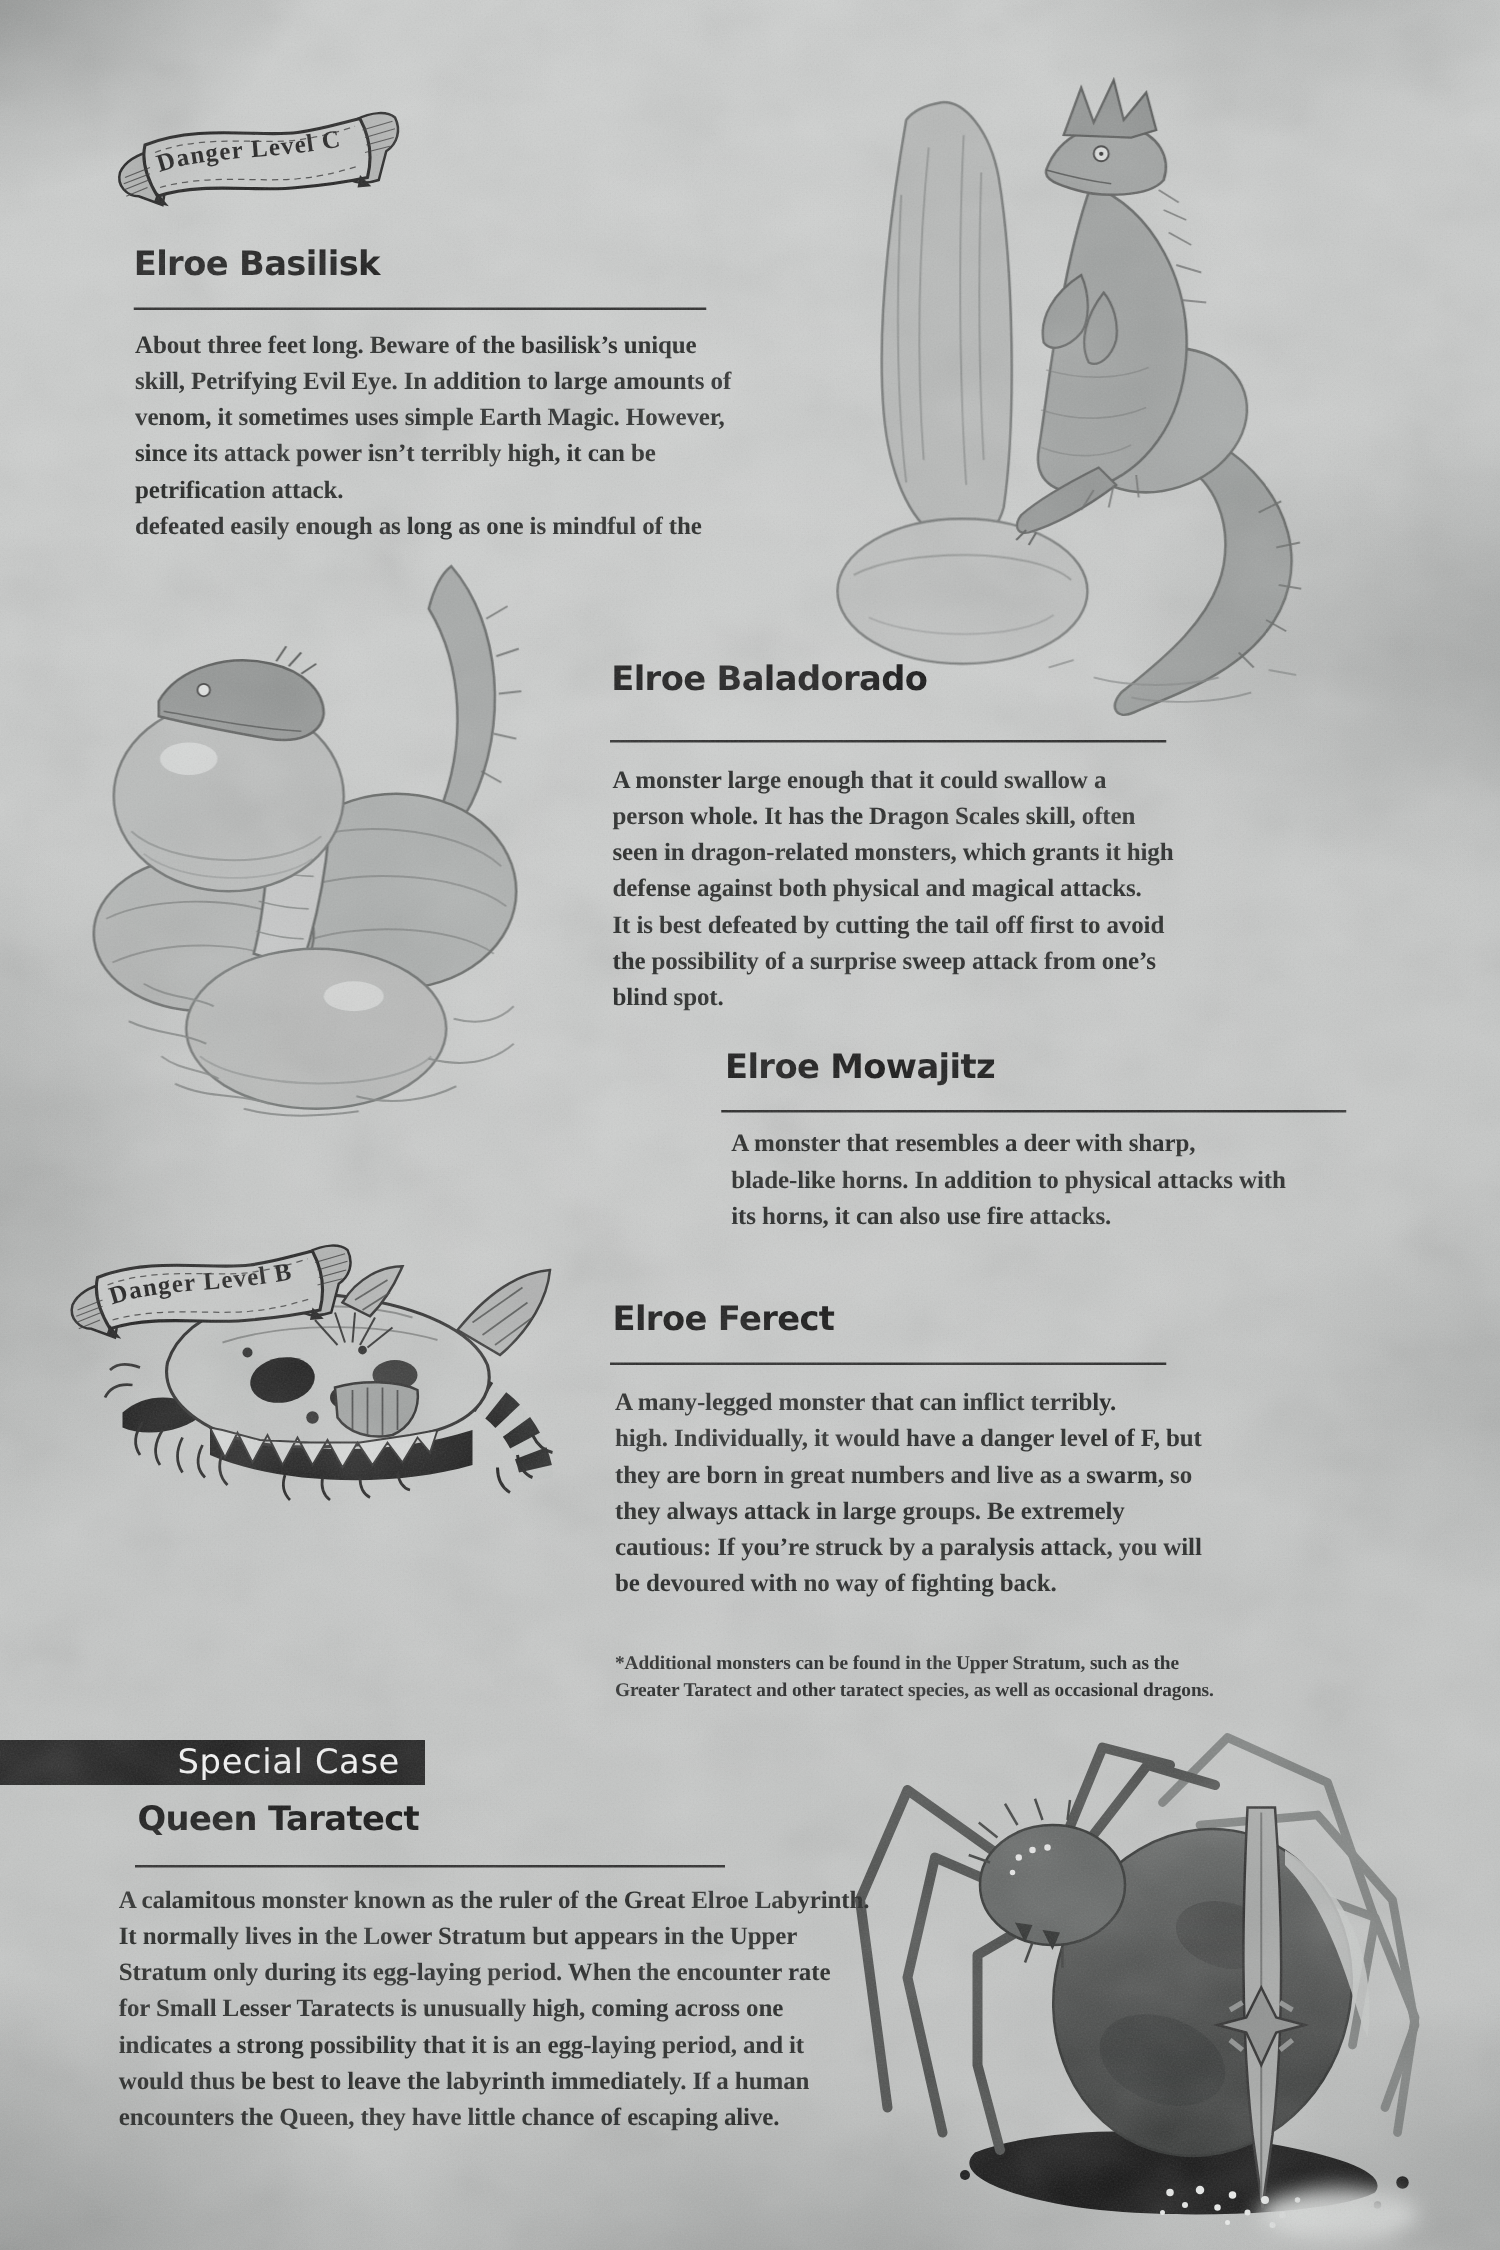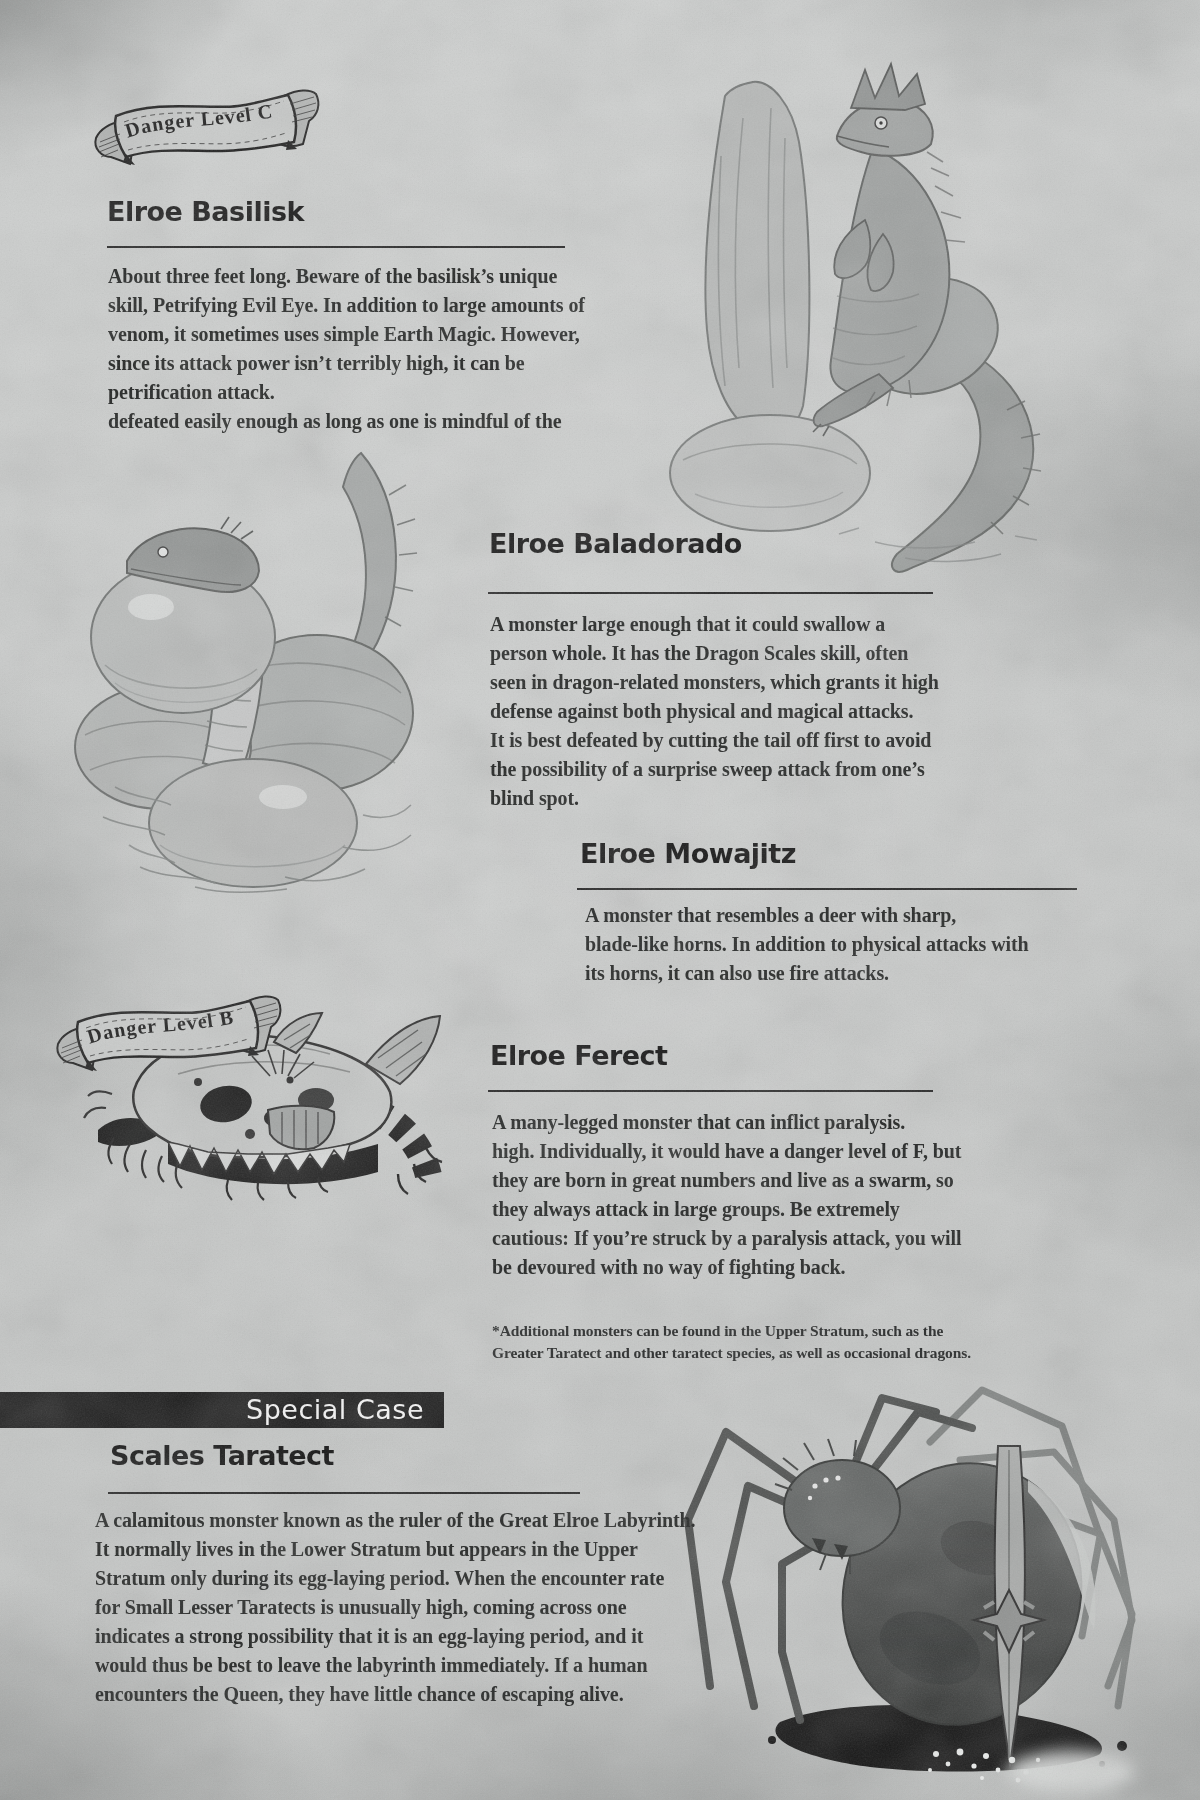--- a/index.html
+++ b/index.html
@@ -328,35 +328,35 @@
           <path d="M180,170 q-2,12 6,18"></path>
           <path d="M210,170 q0,12 8,16"></path>
           <path d="M240,166 q2,12 10,14"></path>
       </g>
     </g>
   </svg>
 
   <div class="abs entry-title" style="left:490px;top:1040px;">Elroe Ferect</div>
   <div class="abs rule" style="left:488px;top:1090px;width:445px;"></div>
   <div class="abs body-text" style="left:492px;top:1108px;">
-    <div>A many-legged monster that can inflict paralysis.</div>
+    <div>A many-legged monster that can inflict terribly.</div>
     <div>high. Individually, it would have a danger level of F, but</div>
     <div>they are born in great numbers and live as a swarm, so</div>
     <div>they always attack in large groups. Be extremely</div>
     <div>cautious: If you’re struck by a paralysis attack, you will</div>
     <div>be devoured with no way of fighting back.</div>
   </div>
   <div class="abs footnote" style="left:492px;top:1320px;">
     <div>*Additional monsters can be found in the Upper Stratum, such as the</div>
     <div>Greater Taratect and other taratect species, as well as occasional dragons.</div>
   </div>
 
-  <div class="abs black-band" style="left:0;top:1392px;width:444px;height:36px;">Special Case</div>
-
-  <div class="abs entry-title" style="left:110px;top:1440px;">Scales Taratect</div>
+  <div class="abs black-band" style="left:0;top:1392px;width:340px;height:36px;">Special Case</div>
+
+  <div class="abs entry-title" style="left:110px;top:1440px;">Queen Taratect</div>
   <div class="abs rule" style="left:108px;top:1492px;width:472px;"></div>
   <div class="abs body-text" style="left:95px;top:1506px;">
     <div>A calamitous monster known as the ruler of the Great Elroe Labyrinth.</div>
     <div>It normally lives in the Lower Stratum but appears in the Upper</div>
     <div>Stratum only during its egg-laying period. When the encounter rate</div>
     <div>for Small Lesser Taratects is unusually high, coming across one</div>
     <div>indicates a strong possibility that it is an egg-laying period, and it</div>
     <div>would thus be best to leave the labyrinth immediately. If a human</div>
     <div>encounters the Queen, they have little chance of escaping alive.</div>
   </div>

